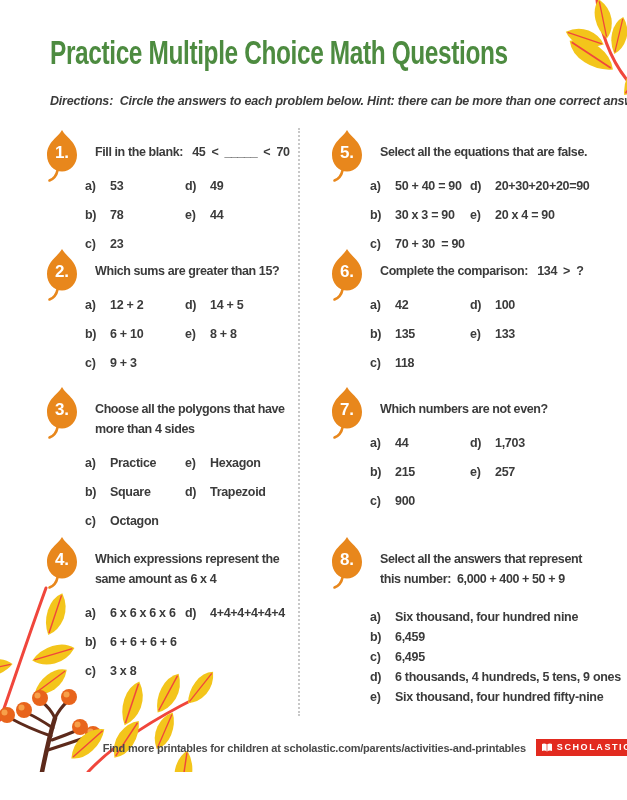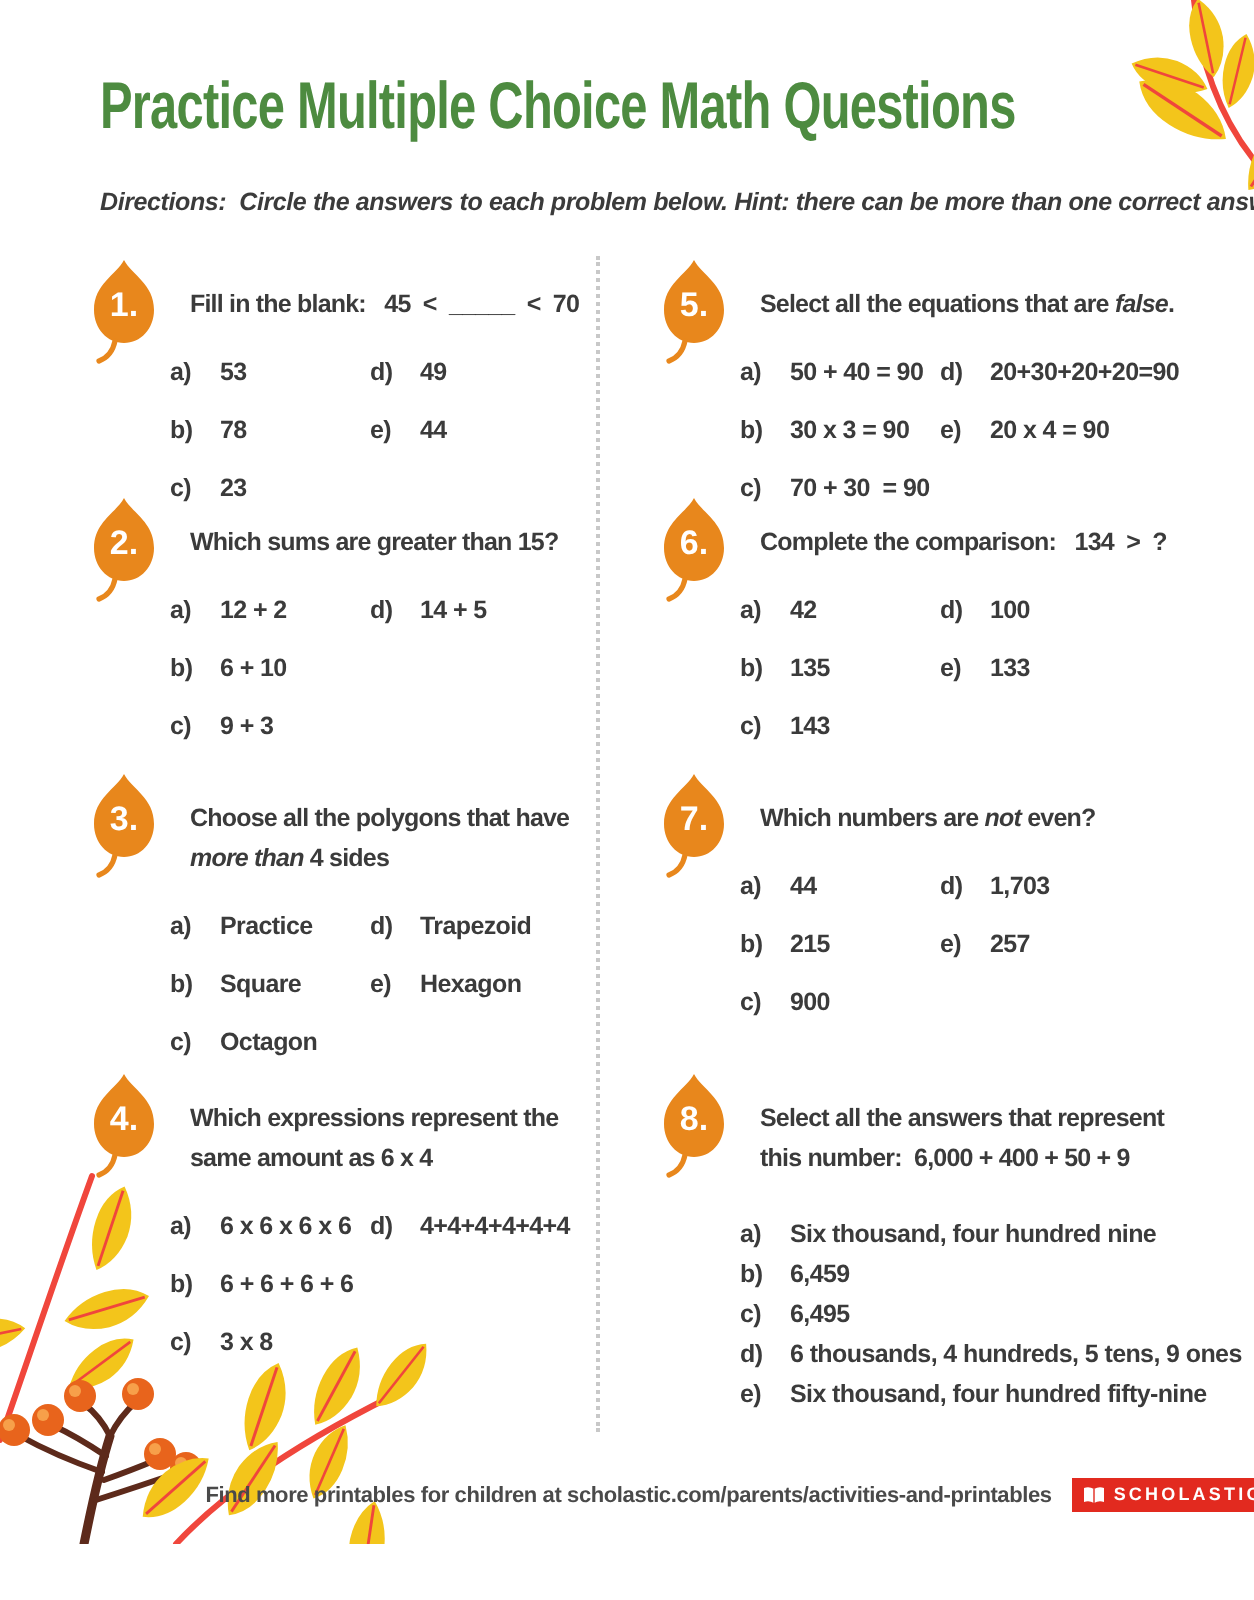--- a/index.html
+++ b/index.html
@@ -44,21 +44,21 @@
   .q7{left:330px;top:390px;width:295px;}
   .q8{left:330px;top:540px;width:295px;}
   .q-badge{position:absolute;left:0;top:-4px;width:34px;height:54px;}
   .q-badge svg{width:34px;height:54px;display:block;}
   .drop-body{fill:var(--badge-orange,#e8871c);}
   .drop-stem{stroke:var(--badge-orange,#e8871c);stroke-width:2.6;fill:none;stroke-linecap:round;}
   .q-num{position:absolute;left:0;top:14px;width:34px;text-align:center;
     color:#fff;font-size:17px;font-weight:bold;}
   .q-prompt{margin-top:9px;}
   .q-line{font-size:12.5px;line-height:20px;letter-spacing:-0.4px;white-space:pre;padding-left:10px;}
-  .it{font-style:italic;text-align:center;}
+  .it{text-align:center;}
   .q-options{margin-top:15px;}
   .q-options.two-col{
     display:grid;grid-template-columns:100px auto;grid-template-rows:repeat(3,auto);
     grid-auto-flow:column;row-gap:10px;
   }
   .q-options.one-col{display:flex;flex-direction:column;margin-top:18px;}
   .opt{font-size:12.5px;letter-spacing:-0.3px;white-space:pre;}
   .two-col .opt{line-height:19px;}
   .one-col .opt{line-height:20px;}
   .opt-label{display:inline-block;min-width:16px;margin-right:9px;}
@@ -168,40 +168,41 @@
           <span class="q-num">2.</span>
         </div>
         <div class="q-prompt">
           <div class="q-line"><span>Which sums are greater than 15?</span></div>
         </div>
         <div class="q-options two-col">
           <div class="opt"><span class="opt-label">a)</span><span class="opt-text">12 + 2</span></div>
           <div class="opt"><span class="opt-label">b)</span><span class="opt-text">6 + 10</span></div>
           <div class="opt"><span class="opt-label">c)</span><span class="opt-text">9 + 3</span></div>
           <div class="opt"><span class="opt-label">d)</span><span class="opt-text">14 + 5</span></div>
+          <div class="opt"><span class="opt-label">e)</span><span class="opt-text">8 + 8</span></div>
         </div>
       </div>
       <div class="question q3">
         <div class="q-badge">
           <svg viewBox="0 0 34 54" aria-hidden="true">
             <path class="drop-body" d="M17 1 C21 8.5 32 13 32 26 C32 35.4 25.3 42.5 17 42.5 C8.7 42.5 2 35.4 2 26 C2 13 13 8.5 17 1 Z"></path>
             <path class="drop-stem" d="M12.5 41.5 Q11 49 4.5 51.5"></path>
           </svg>
           <span class="q-num">3.</span>
         </div>
         <div class="q-prompt">
           <div class="q-line"><span>Choose all the polygons that have</span></div>
           <div class="q-line"><span class="it">more than</span><span> 4 sides</span></div>
         </div>
         <div class="q-options two-col">
           <div class="opt"><span class="opt-label">a)</span><span class="opt-text">Practice</span></div>
           <div class="opt"><span class="opt-label">b)</span><span class="opt-text">Square</span></div>
           <div class="opt"><span class="opt-label">c)</span><span class="opt-text">Octagon</span></div>
+          <div class="opt"><span class="opt-label">e)</span><span class="opt-text">Hexagon</span></div>
           <div class="opt"><span class="opt-label">d)</span><span class="opt-text">Trapezoid</span></div>
-          <div class="opt"><span class="opt-label">e)</span><span class="opt-text">Hexagon</span></div>
         </div>
       </div>
       <div class="question q4">
         <div class="q-badge">
           <svg viewBox="0 0 34 54" aria-hidden="true">
             <path class="drop-body" d="M17 1 C21 8.5 32 13 32 26 C32 35.4 25.3 42.5 17 42.5 C8.7 42.5 2 35.4 2 26 C2 13 13 8.5 17 1 Z"></path>
             <path class="drop-stem" d="M12.5 41.5 Q11 49 4.5 51.5"></path>
           </svg>
           <span class="q-num">4.</span>
         </div>
@@ -242,21 +243,21 @@
             <path class="drop-stem" d="M12.5 41.5 Q11 49 4.5 51.5"></path>
           </svg>
           <span class="q-num">6.</span>
         </div>
         <div class="q-prompt">
           <div class="q-line"><span>Complete the comparison:   134  &gt;  ?</span></div>
         </div>
         <div class="q-options two-col">
           <div class="opt"><span class="opt-label">a)</span><span class="opt-text">42</span></div>
           <div class="opt"><span class="opt-label">b)</span><span class="opt-text">135</span></div>
-          <div class="opt"><span class="opt-label">c)</span><span class="opt-text">143</span></div>
+          <div class="opt"><span class="opt-label">c)</span><span class="opt-text">118</span></div>
           <div class="opt"><span class="opt-label">d)</span><span class="opt-text">100</span></div>
           <div class="opt"><span class="opt-label">e)</span><span class="opt-text">133</span></div>
         </div>
       </div>
       <div class="question q7">
         <div class="q-badge">
           <svg viewBox="0 0 34 54" aria-hidden="true">
             <path class="drop-body" d="M17 1 C21 8.5 32 13 32 26 C32 35.4 25.3 42.5 17 42.5 C8.7 42.5 2 35.4 2 26 C2 13 13 8.5 17 1 Z"></path>
             <path class="drop-stem" d="M12.5 41.5 Q11 49 4.5 51.5"></path>
           </svg>

